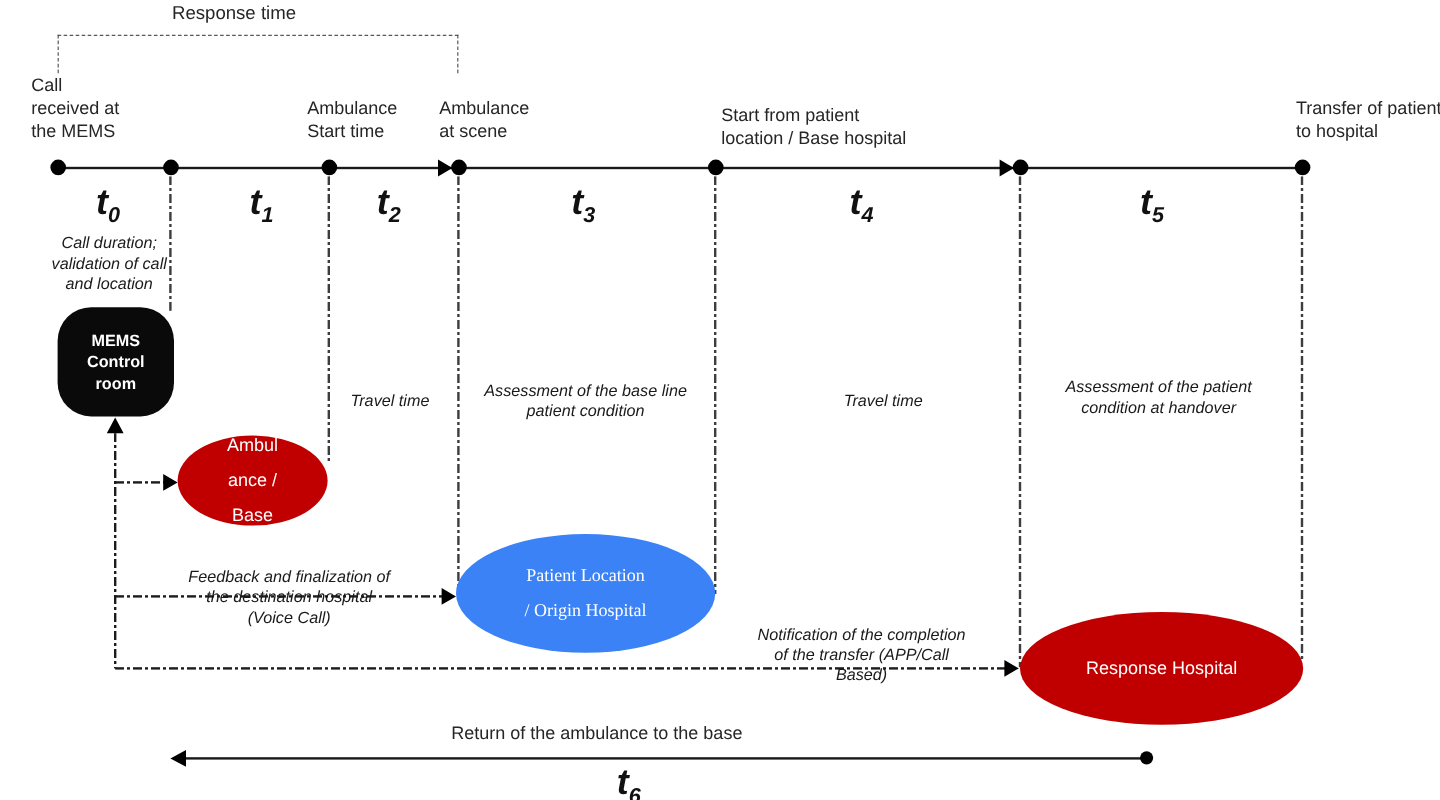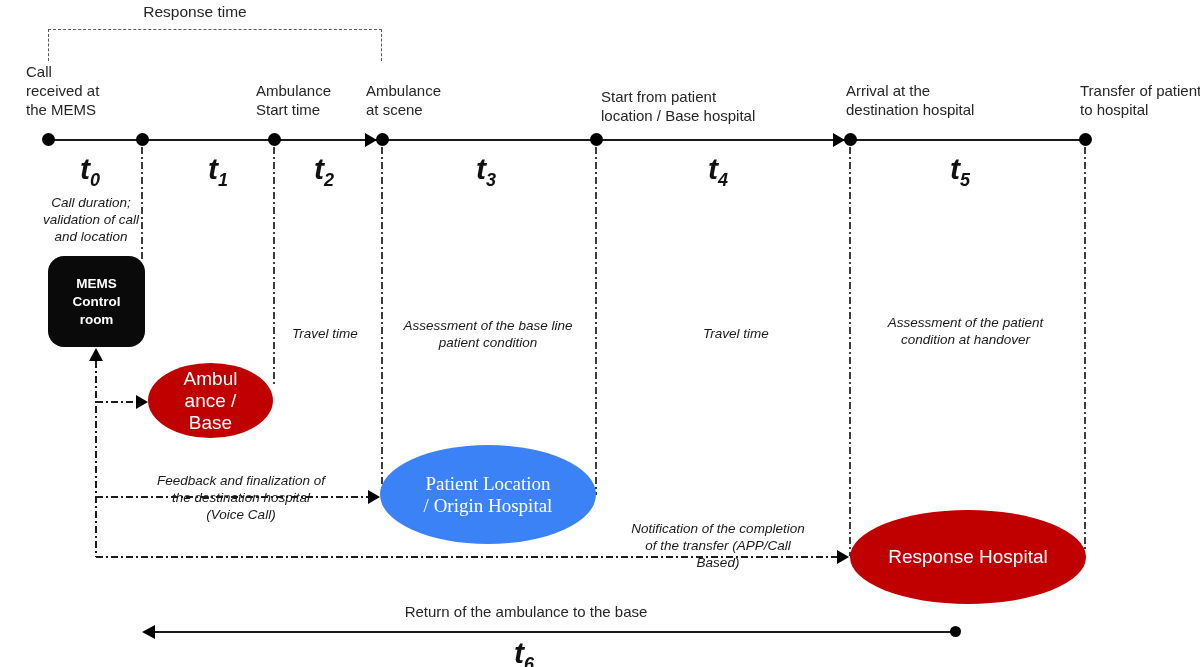--- a/index.html
+++ b/index.html
@@ -37,48 +37,46 @@
     width:2px;
     background-image:repeating-linear-gradient(to bottom,#1c1c1c 0 7px,transparent 7px 10px,#1c1c1c 10px 12px,transparent 12px 15px);
   }
   
   .tlabel{font-style:italic;font-weight:600;font-size:30px;color:#111;text-align:center;}
   .tlabel sub{font-size:18px;line-height:0;}
   
   .desc{font-style:italic;font-size:13.5px;line-height:17px;text-align:center;color:#1a1a1a;}
   
   .node{display:flex;align-items:center;justify-content:center;text-align:center;color:#fff;}
-  .rect-node{background:#0a0a0a;border-radius:16px;font-size:13.5px;font-weight:600;line-height:18px;}
+  .rect-node{background:#0a0a0a;border-radius:28px;font-size:13.5px;font-weight:600;line-height:18px;}
   .ellipse{border-radius:50%;}
   .red{background:#c00000;}
   .blk{background:#3b82f6;font-family:Liberation Serif, serif;}
-  .node-text{font-size:19px;line-height:22px;}
+  .node-text{font-size:15px;line-height:29px;}
   .conn-label{font-style:italic;font-size:13.5px;line-height:17px;text-align:center;color:#1a1a1a;}
   .return-line{height:2px;background:#1a1a1a;}
-  .return-label{font-size:15px;text-align:center;}
+  .return-label{font-size:15px;}
 </style>
 </head>
 <body>
 
 <div class="canvas">
 
   <div class="abs resp-label" style="left:112px;top:3px;width:130px;">Response time</div>
   <div class="abs bracket" style="left:30px;top:29px;width:332px;height:31px;"></div>
 
   <div class="abs mlabel pre" style="left:8px;top:62px;width:120px;">Call
 received at
 the MEMS</div>
   <div class="abs mlabel pre" style="left:238px;top:81px;width:110px;">Ambulance
 Start time</div>
   <div class="abs mlabel pre" style="left:348px;top:81px;width:110px;">Ambulance
 at scene</div>
   <div class="abs mlabel pre" style="left:583px;top:87px;width:185px;">Start from patient
 location / Base hospital</div>
-  <div class="abs mlabel pre" style="left:828px;top:81px;width:175px;">Arrival at the
-destination hospital</div>
   <div class="abs mlabel pre" style="left:1062px;top:81px;width:135px;">Transfer of patient
 to hospital</div>
 
   <div class="abs timeline" style="left:30px;top:139px;width:1037px;"></div>
   <div class="abs dot" style="left:24px;top:133px;"></div>
   <div class="abs dot" style="left:118px;top:133px;"></div>
   <div class="abs dot" style="left:250px;top:133px;"></div>
   <div class="abs tri-right" style="left:347px;top:133px;"></div>
   <div class="abs dot" style="left:358px;top:133px;"></div>
   <div class="abs dot" style="left:572px;top:133px;"></div>

